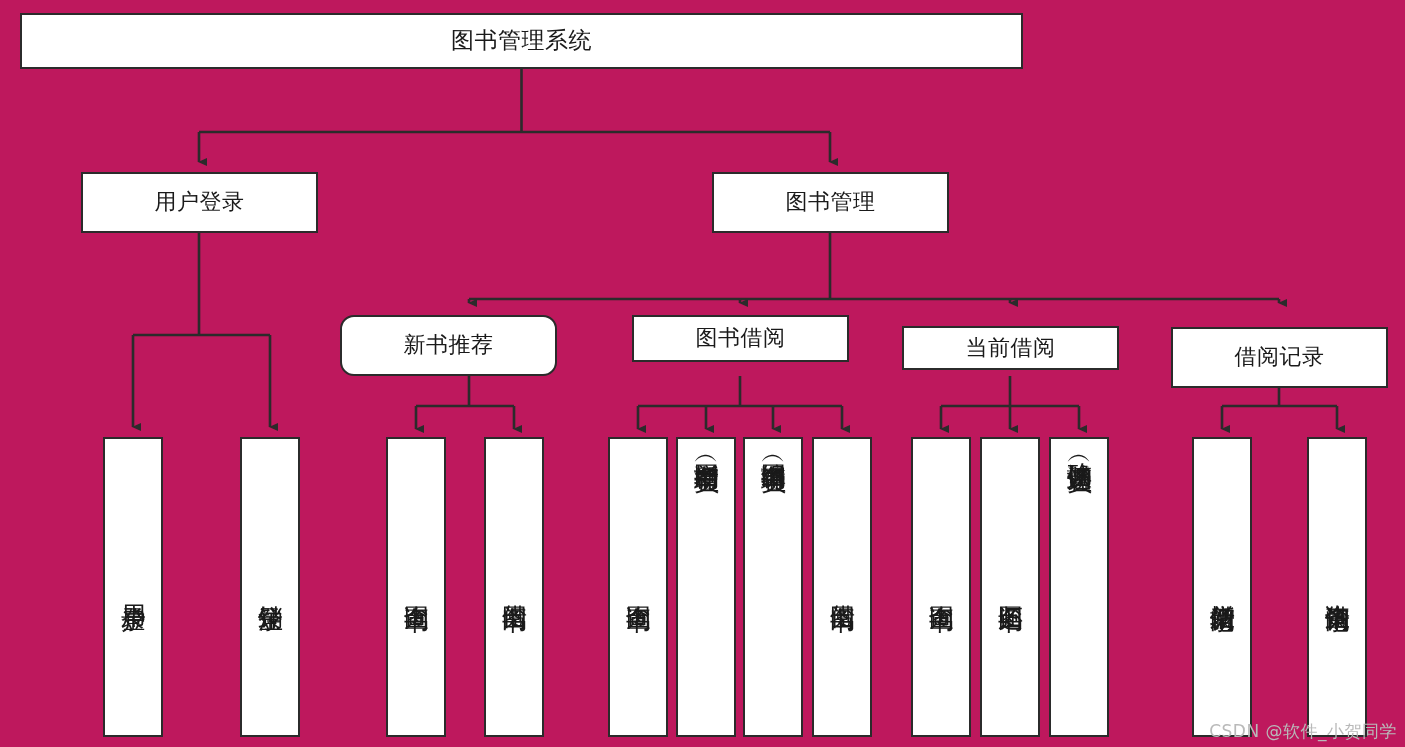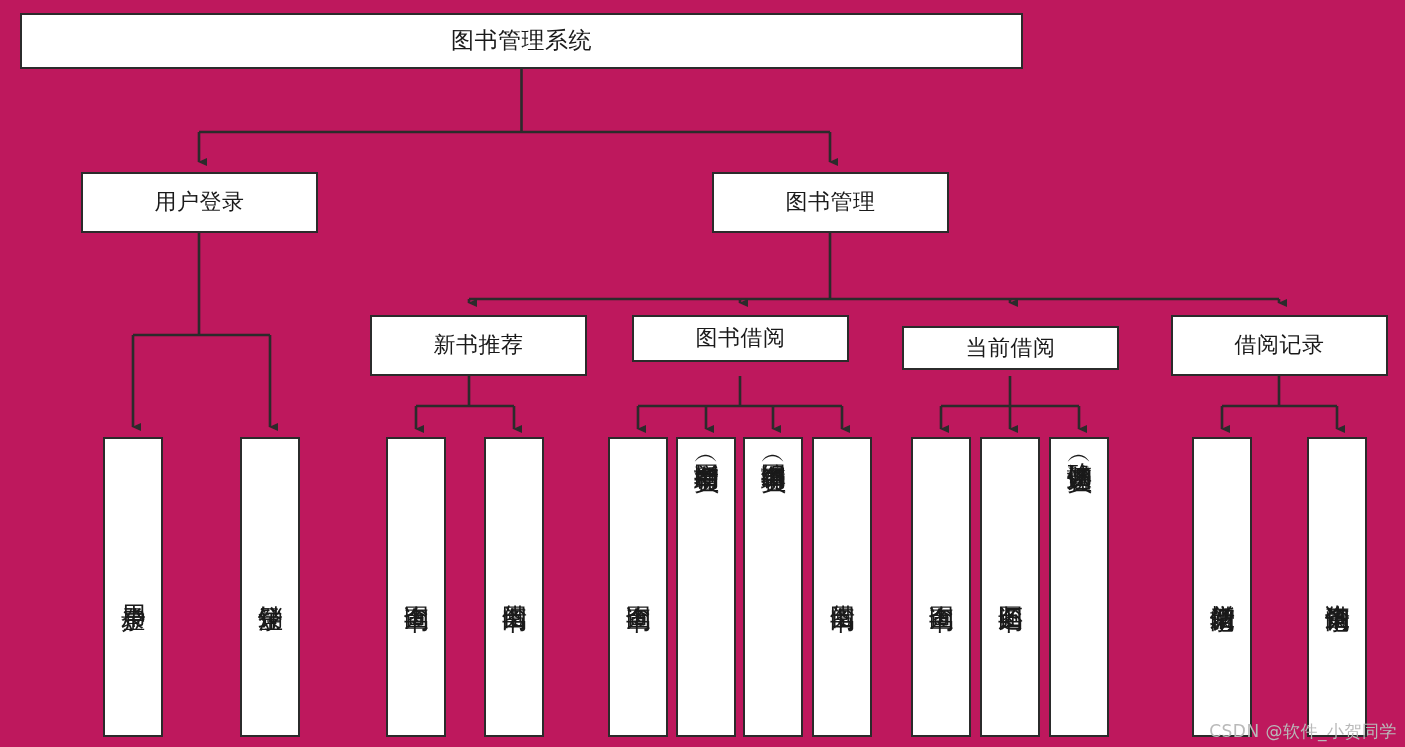--- a/index.html
+++ b/index.html
@@ -137,30 +137,30 @@
     <span class="node-label">图书管理系统</span>
   </div>
 
   <div class="node node-h" style="left:81px; top:172px; width:237px; height:61px;">
     <span class="node-label">用户登录</span>
   </div>
   <div class="node node-h" style="left:712px; top:172px; width:237px; height:61px;">
     <span class="node-label">图书管理</span>
   </div>
 
-  <div class="node node-h" style="left:370px; top:315px; width:217px; height:61px;">
+  <div class="node node-h" style="left:340px; top:315px; width:217px; height:61px;border-radius:14px;">
     <span class="node-label">新书推荐</span>
   </div>
   <div class="node node-h" style="left:632px; top:315px; width:217px; height:47px;">
     <span class="node-label">图书借阅</span>
   </div>
   <div class="node node-h" style="left:902px; top:326px; width:217px; height:44px;">
     <span class="node-label">当前借阅</span>
   </div>
-  <div class="node node-h" style="left:1171px; top:315px; width:217px; height:61px;">
+  <div class="node node-h" style="left:1171px; top:327px; width:217px; height:61px;">
     <span class="node-label">借阅记录</span>
   </div>
 
   <div class="node node-v" style="left:103px; top:437px; width:60px; height:300px;">
     <span class="node-label">用户登录</span>
   </div>
   <div class="node node-v" style="left:240px; top:437px; width:60px; height:300px;">
     <span class="node-label">注销登录</span>
   </div>
 

